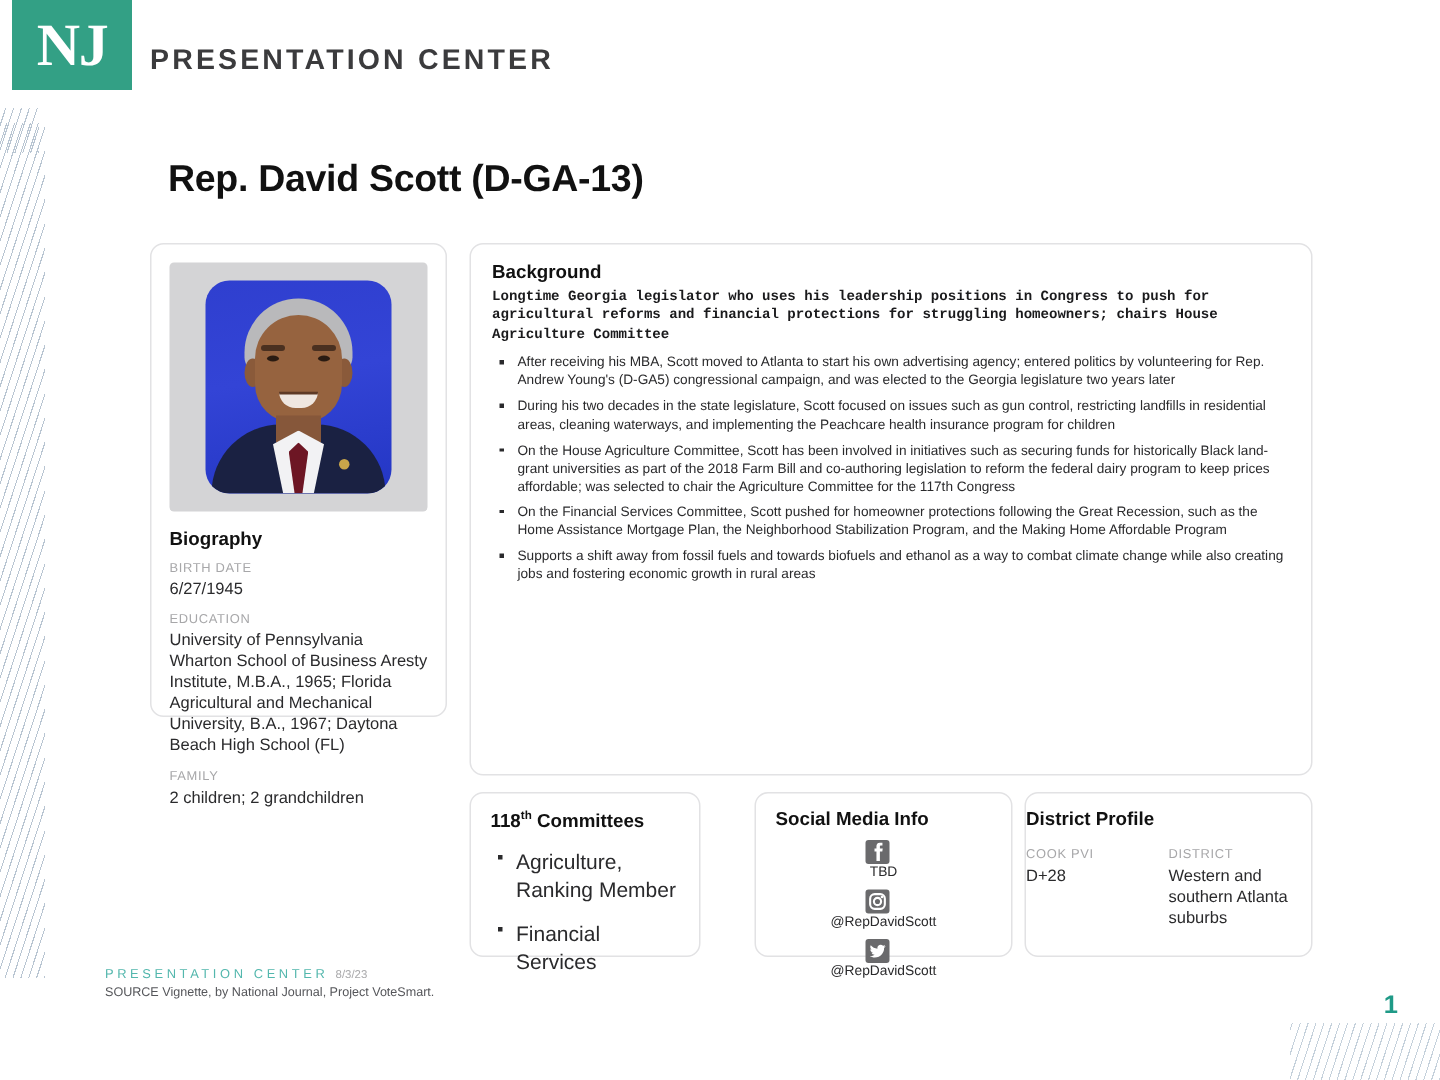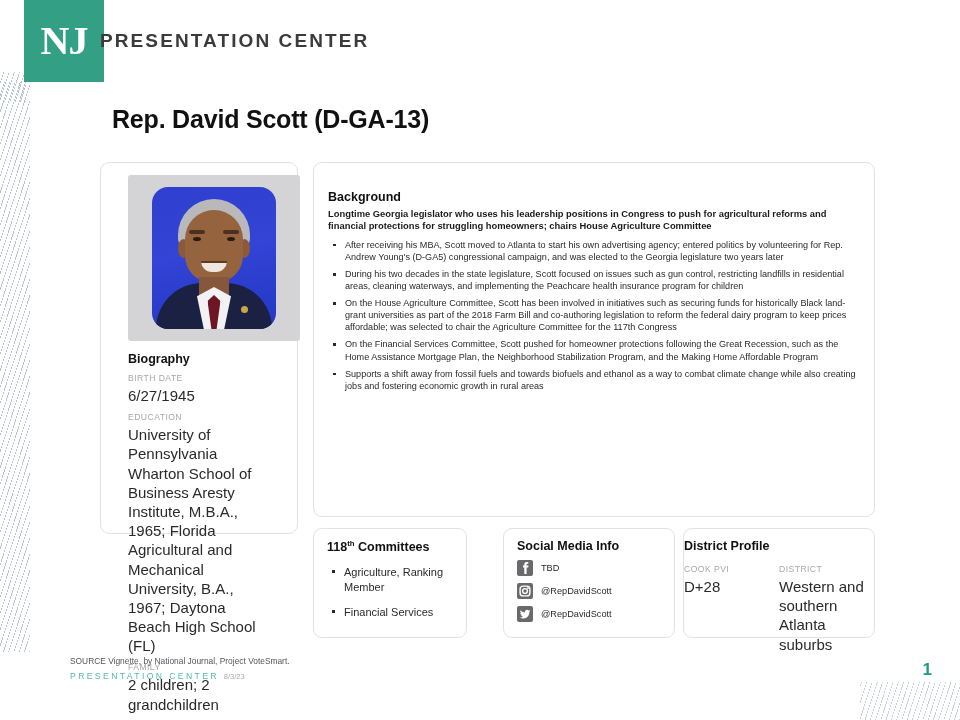--- a/index.html
+++ b/index.html
@@ -45,26 +45,25 @@
 
   
   #header {
     position: absolute;
     left: 0; top: 0;
     width: 960px; height: 82px;
   }
   #logo-block {
     position: absolute;
     left: 8px; top: 0;
-    width: 80px; height: 82px;
+    width: 80px; height: 60px;
     background: #33a085;
     display: flex;
     align-items: center;
     justify-content: center;
-    margin-left: 16px;
   }
   #logo-text {
     color: #ffffff;
     font-family: "Liberation Serif", serif;
     font-weight: bold;
     font-size: 40px;
     letter-spacing: -1px;
     line-height: 1;
   }
   #header-title {
@@ -100,31 +99,31 @@
     color: #111111;
     margin: 0 0 4px 0;
   }
   .field-label {
     font-size: 8.6px;
     color: #a7a7a9;
     letter-spacing: .45px;
     margin-top: 7px;
   }
   .field-value {
-    font-size: 15px;
+    font-size: 11px;
     color: #2a2a2c;
     line-height: 1.28;
     margin-top: 3px;
   }
 
   
   #profile-card {
     left: 100px; top: 162px;
-    width: 198px; height: 372px;
-    padding: 12px 27px;
+    width: 198px; height: 316px;
+    padding: 12px 12px;
   }
   #portrait-frame {
     width: 172px; height: 166px;
     background: #d4d4d6;
     border-radius: 3px;
     display: flex;
     align-items: center;
     justify-content: center;
     overflow: hidden;
   }
@@ -209,28 +208,29 @@
     position: absolute;
     right: 28px; bottom: 16px;
     width: 7px; height: 7px;
     background: #c8a54a; border-radius: 50%;
   }
 
   
   #background-card {
     left: 313px; top: 162px;
     width: 562px; height: 355px;
-    padding: 27px 14px;
+    padding: 11px 14px;
   }
   #background-lede {
     font-size: 9.4px;
     font-weight: bold;
     line-height: 1.32;
     color: #1a1a1c;
     margin: 1px 0 6px 0;
+    font-family: Liberation Mono, monospace;
   }
   ul.bullets {
     margin: 0;
     padding: 0;
     list-style: none;
   }
   ul.bullets > li {
     position: relative;
     padding-left: 17px;
     font-size: 9.1px;
@@ -246,33 +246,34 @@
     background: #2a2a2c;
   }
 
   
   #committees-card {
     left: 313px; top: 528px;
     width: 154px; height: 110px;
     padding: 10px 13px;
   }
   #committees-card ul.bullets > li {
-    font-size: 11px;
+    font-size: 14px;
     margin-bottom: 1px;
     margin-top: 11px;
   }
   #social-card {
     left: 503px; top: 528px;
     width: 172px; height: 110px;
     padding: 10px 13px;
   }
   .social-row {
     display: flex;
     align-items: center;
     margin-top: 7px;
+    flex-direction: column;
   }
   .social-icon {
     width: 16px; height: 16px;
     background: #6a6a6c;
     border-radius: 2px;
     margin-right: 8px;
     flex: 0 0 auto;
     display: flex;
     align-items: center;
     justify-content: center;
@@ -296,21 +297,21 @@
   
   #footer-source {
     position: absolute;
     left: 70px; top: 656px;
     font-size: 8.4px;
     color: #55565a;
     text-align: right;
   }
   #footer-brand {
     position: absolute;
-    left: 70px; top: 671px;
+    left: 70px; top: 644px;
     font-size: 8.6px;
     color: #53b7ad;
     letter-spacing: 2.4px;
   }
   #footer-date {
     color: #a9a9ab;
     letter-spacing: 0;
     font-size: 7.6px;
   }
   #page-number {

